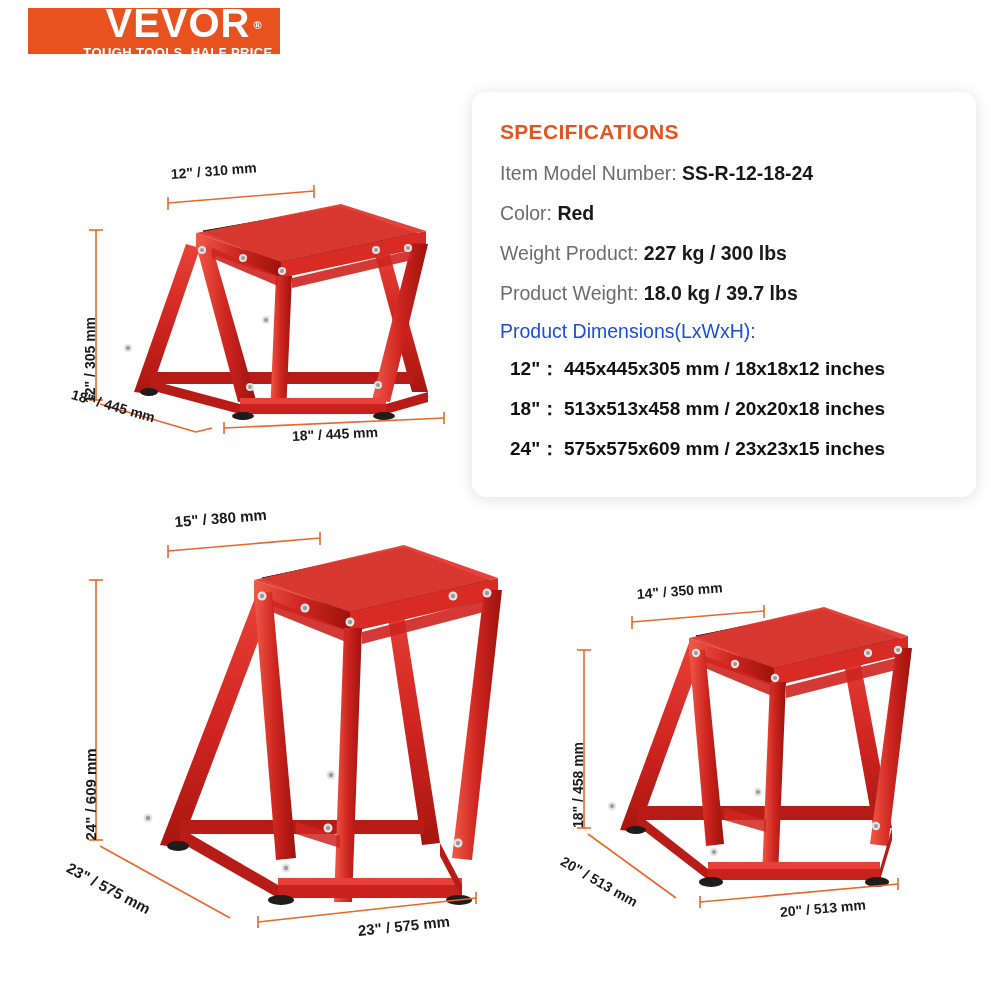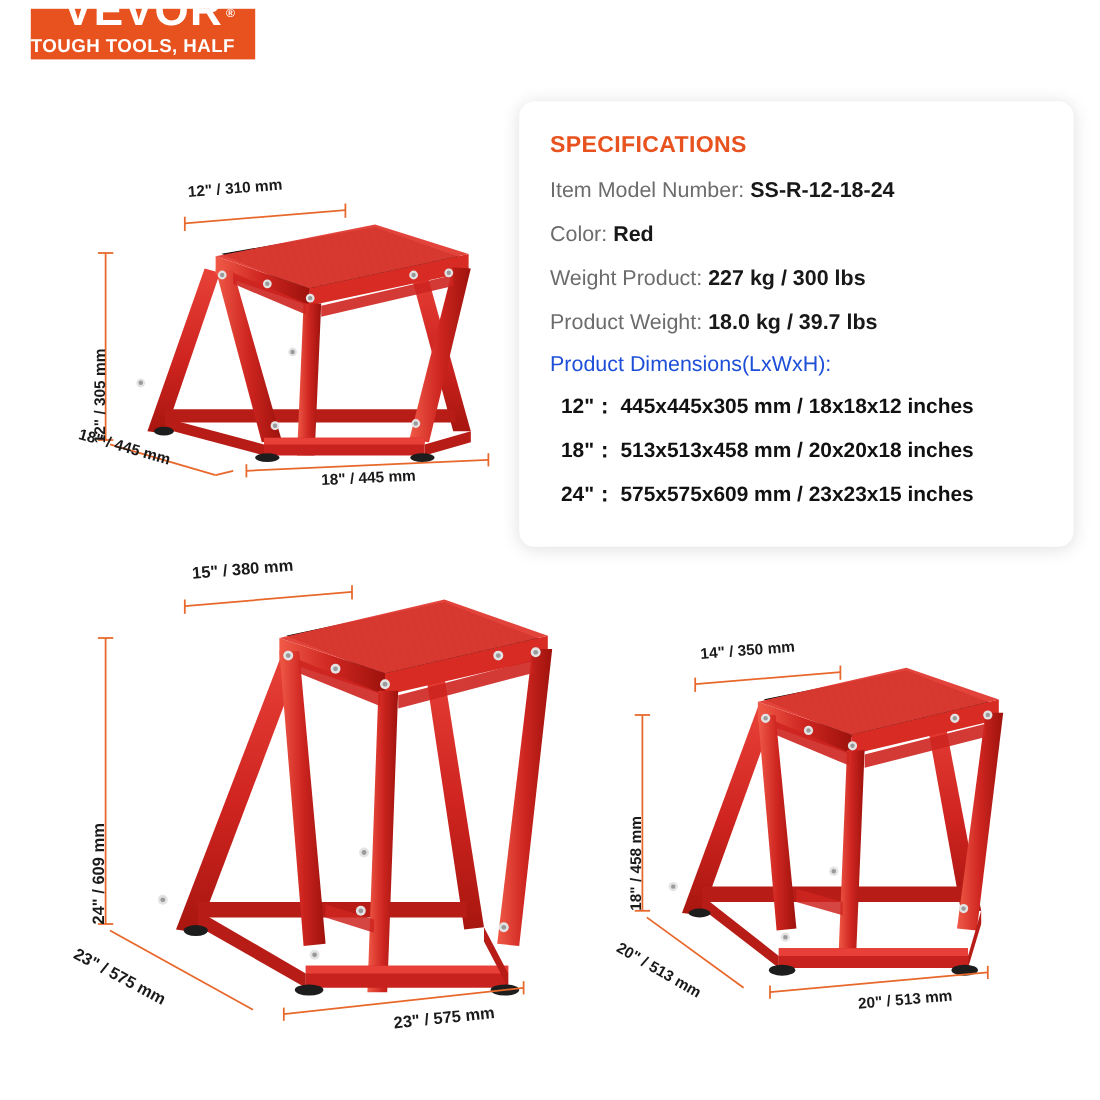--- a/index.html
+++ b/index.html
@@ -8,31 +8,31 @@
     background:#ffffff;
     font-family:"Liberation Sans", sans-serif;
     position:relative;overflow:hidden;
   }
   .canvas{position:absolute;inset:0;}
 
   
   .logo-block{
     position:absolute;left:28px;top:8px;width:204px;height:46px;
     background:#E8521F;display:flex;flex-direction:column;
-    align-items:center;justify-content:center;
+    align-items:center;justify-content:center;padding-left:48px;
   }
   .logo-word{
     color:#fff;font-weight:bold;font-size:40px;letter-spacing:1px;
     line-height:40px;position:relative;font-family:"Liberation Sans",sans-serif;
   }
   .logo-reg{
     position:absolute;right:-12px;top:2px;font-size:11px;font-weight:bold;
   }
   .logo-tag{
-    color:#fff;font-weight:bold;font-size:17px;letter-spacing:0.4px;
+    color:#fff;font-weight:bold;font-size:13px;letter-spacing:0.4px;
     margin-top:2px;
   }
 
   
   .spec-panel{
     position:absolute;left:472px;top:92px;width:504px;height:405px;
     background:#ffffff;border-radius:14px;
     box-shadow:0 2px 16px rgba(0,0,0,0.13);
     box-sizing:border-box;padding:28px 26px 20px 28px;
   }

